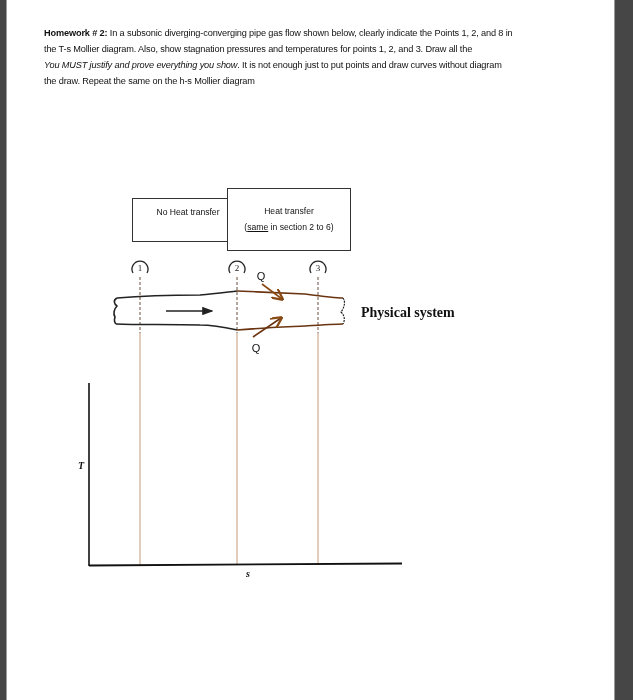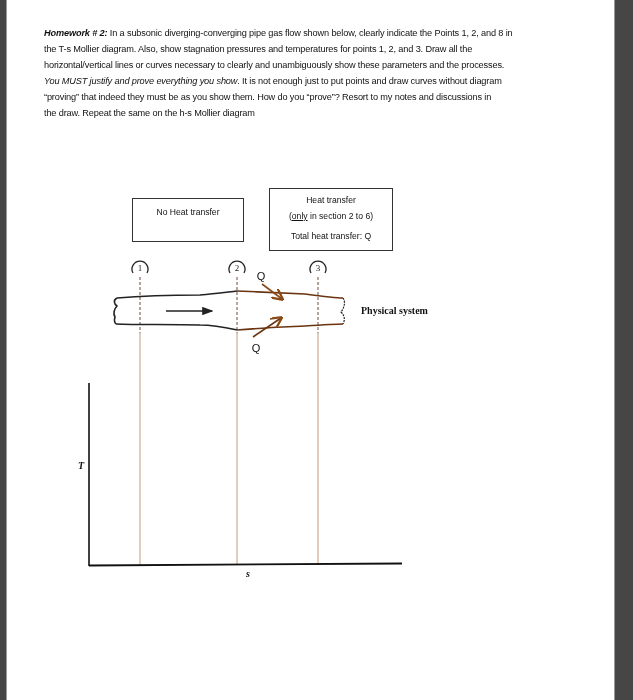--- a/index.html
+++ b/index.html
@@ -2,57 +2,54 @@
 <html><head>
 <meta charset="utf-8">
 <style>
   html, body { margin: 0; padding: 0; }
   body { width: 633px; height: 700px; position: relative; background: #464646; overflow: hidden; font-family: "Liberation Sans", sans-serif; }
   .page { position: absolute; left: 7px; top: 0; width: 607px; height: 700px; background: #ffffff; }
   .page-edge-l { position: absolute; left: 6px; top: 0; width: 1px; height: 700px; background: #9a9a9a; }
   .page-edge-r { position: absolute; left: 614px; top: 0; width: 1px; height: 700px; background: #9a9a9a; }
   .prompt { position: absolute; left: 44px; top: 25px; width: 560px; font-size: 9.2px; line-height: 16px; color: #111; letter-spacing: -0.15px; }
   .prompt .line { display: block; white-space: nowrap; }
-  .prompt b { font-weight: bold; font-style: italic; }
+  .prompt b { font-weight: bold; }
   .prompt .emph { font-style: italic; }
   .box { position: absolute; border: 1px solid #333; background: #fff; text-align: center; font-size: 8.6px; color: #111; line-height: 16px; }
   .box1 { left: 88px; top: 198px; width: 112px; height: 44px; padding-top: 5px; box-sizing: border-box; margin-left: 44px; }
-  .box2 { left: 227px; top: 188px; width: 124px; height: 63px; padding-top: 3px; box-sizing: border-box; margin-left: 42px; }
+  .box2 { left: 227px; top: 188px; width: 124px; height: 63px; padding-top: 14px; box-sizing: border-box; }
   .box2 .u { text-decoration: underline; }
   .box2 .gap { display: block; height: 4px; }
   .label { position: absolute; color: #111; }
-  .phys { left: 361px; top: 305px; font-family: "Liberation Serif", serif; font-weight: bold; font-size: 10px; }
+  .phys { left: 361px; top: 305px; font-family: "Liberation Serif", serif; font-weight: bold; font-size: 14px; }
   .axis-label { font-family: "Liberation Serif", serif; font-style: italic; font-weight: bold; font-size: 10px; }
   svg.diagram { position: absolute; left: 0; top: 0; width: 633px; height: 700px; }
 </style>
 </head>
 <body>
 
 <div class="page"></div>
 <div class="page-edge-l"></div>
 <div class="page-edge-r"></div>
 
 <div class="prompt">
   <span class="line"><b>Homework # 2:</b><span> In a subsonic diverging-converging pipe gas flow shown below, clearly indicate the Points 1, 2, and 8 in</span></span>
   <span class="line">the T-s Mollier diagram. Also, show stagnation pressures and temperatures for points 1, 2, and 3. Draw all the</span>
-  <span class="line">horizontal/vertical lines or curves necessary to clearly and unambiguously show these parameters and the processes.</span>
   <span class="line"><span class="emph">You MUST justify and prove everything you show</span><span>. It is not enough just to put points and draw curves without diagram</span></span>
-  <span class="line">“proving”  that indeed they must be  as you show them.  How do you “prove”? Resort to  my notes and discussions in</span>
   <span class="line">the draw.   Repeat the same on the h-s  Mollier diagram</span>
 </div>
 
 <div class="box box1">
   <div>No Heat transfer</div>
 </div>
 
 <div class="box box2">
   <div>Heat transfer</div>
-  <div><span>(</span><span class="u">only</span><span> in section 2 to 6)</span></div>
+  <div><span>(</span><span class="u">same</span><span> in section 2 to 6)</span></div>
   <span class="gap"></span>
-  <div>Total heat transfer: Q</div>
 </div>
 
 <svg class="diagram" viewBox="0 0 633 700">
   <defs>
     <marker id="ah-black" markerWidth="8" markerHeight="6" refX="7" refY="3" orient="auto">
       <path d="M0,0 L8,3 L0,6 Z" fill="#222"></path>
     </marker>
     <marker id="ah-brown" markerWidth="7" markerHeight="7" refX="6" refY="3.5" orient="auto">
       <path d="M0,0 L7,3.5 L0,7" fill="none" stroke="#8a4a16" stroke-width="1.4"></path>
     </marker>

